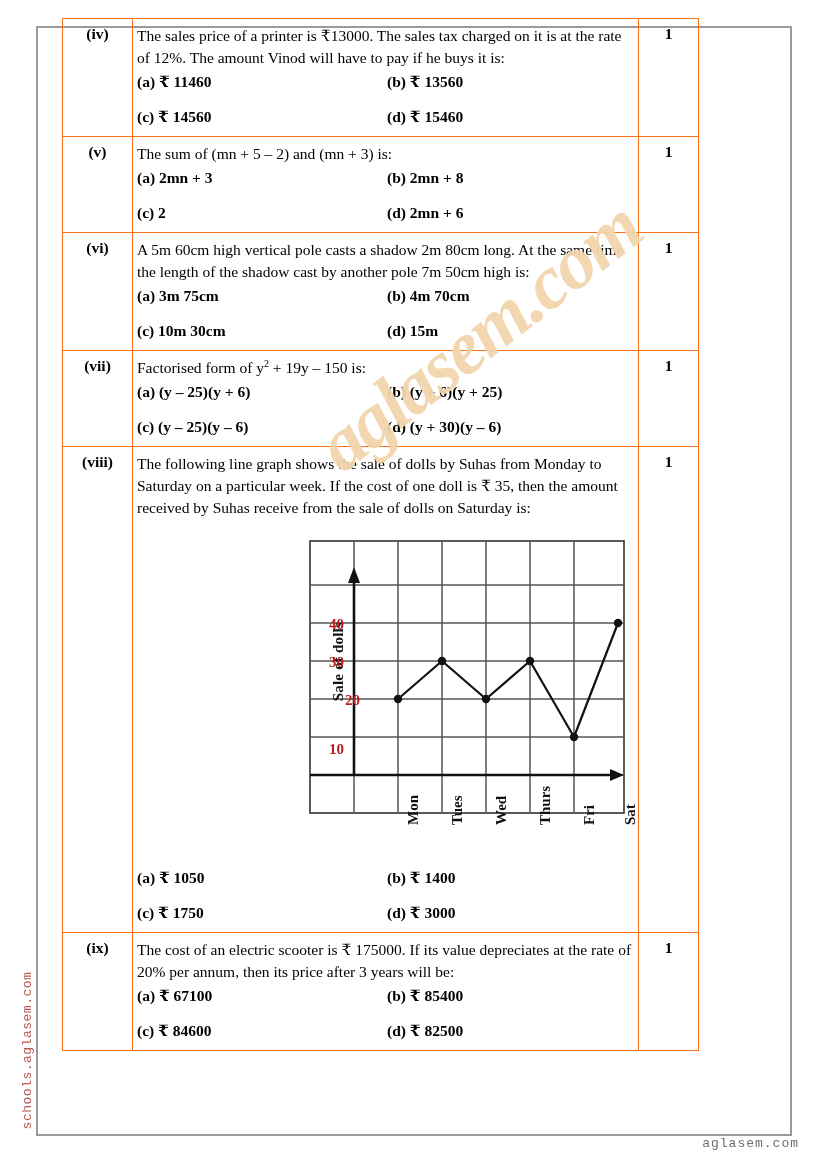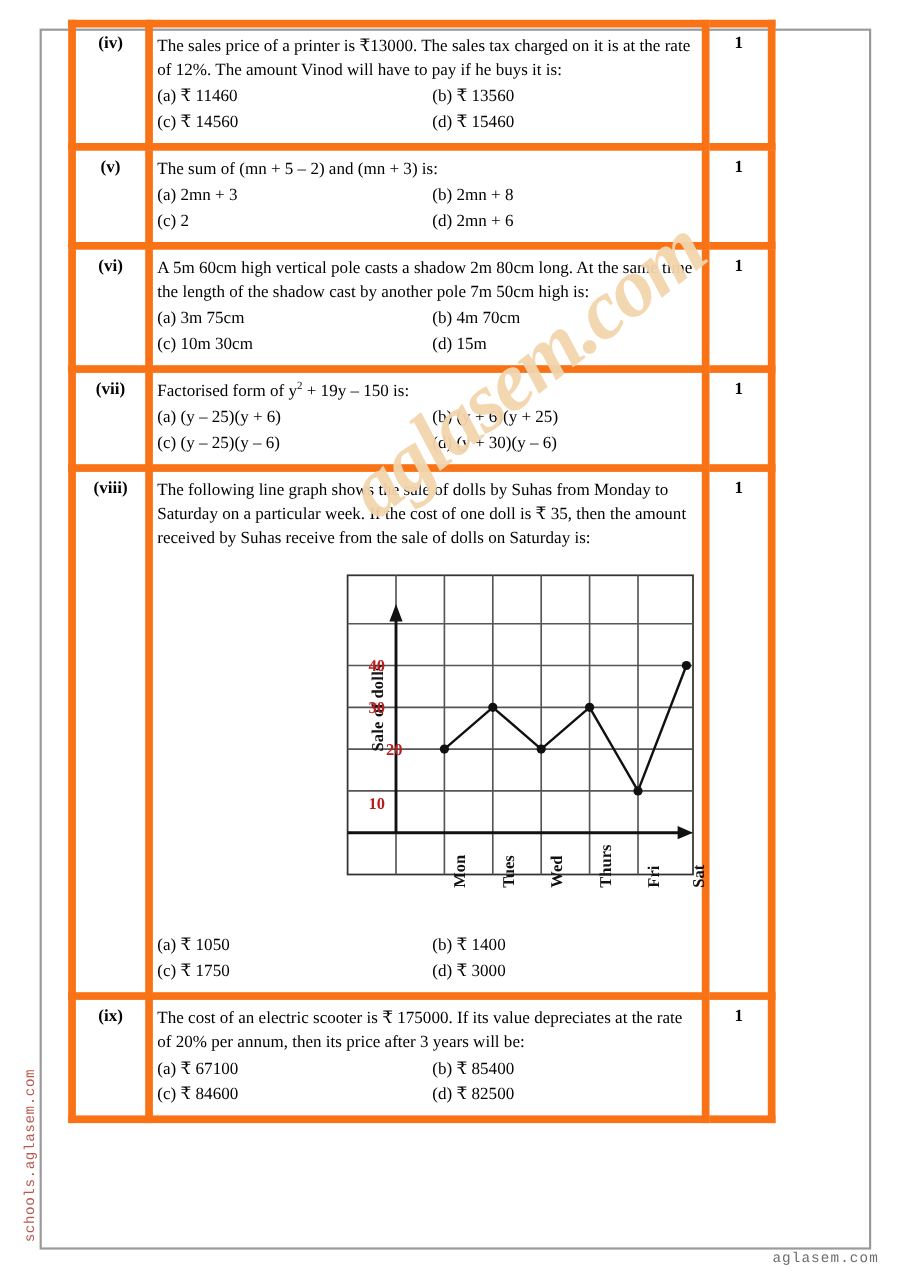--- a/index.html
+++ b/index.html
@@ -66,21 +66,21 @@
 
   
   #qtable {
     position: absolute;
     left: 62px; top: 18px;
     width: 636px;
     border-collapse: collapse;
     table-layout: fixed;
   }
   #qtable td {
-    border: 7px solid #f97316;
+    border: 1px solid #f97316;
     vertical-align: top;
     padding: 6px 4px 8px 4px;
   }
   td.col-num {
     width: 70px;
     text-align: center;
     font-weight: bold;
     font-size: 15.5px;
     padding-top: 7px;
   }
@@ -96,21 +96,22 @@
     width: 60px;
     text-align: center;
     font-weight: bold;
     font-size: 15.5px;
     padding-top: 7px;
   }
   .qtext { margin: 0 0 2px 0; }
   .opts {
     display: grid;
     grid-template-columns: 250px 1fr;
-    row-gap: 1px;
+    row-gap: 13px;
+    font-weight: bold;
   }
   .opt { white-space: nowrap; }
   sup.exp { font-size: 10px; vertical-align: super; line-height: 0; }
 
   
   .graph-wrap {
     position: relative;
     height: 332px;
     margin: 10px 0 6px 0;
   }

